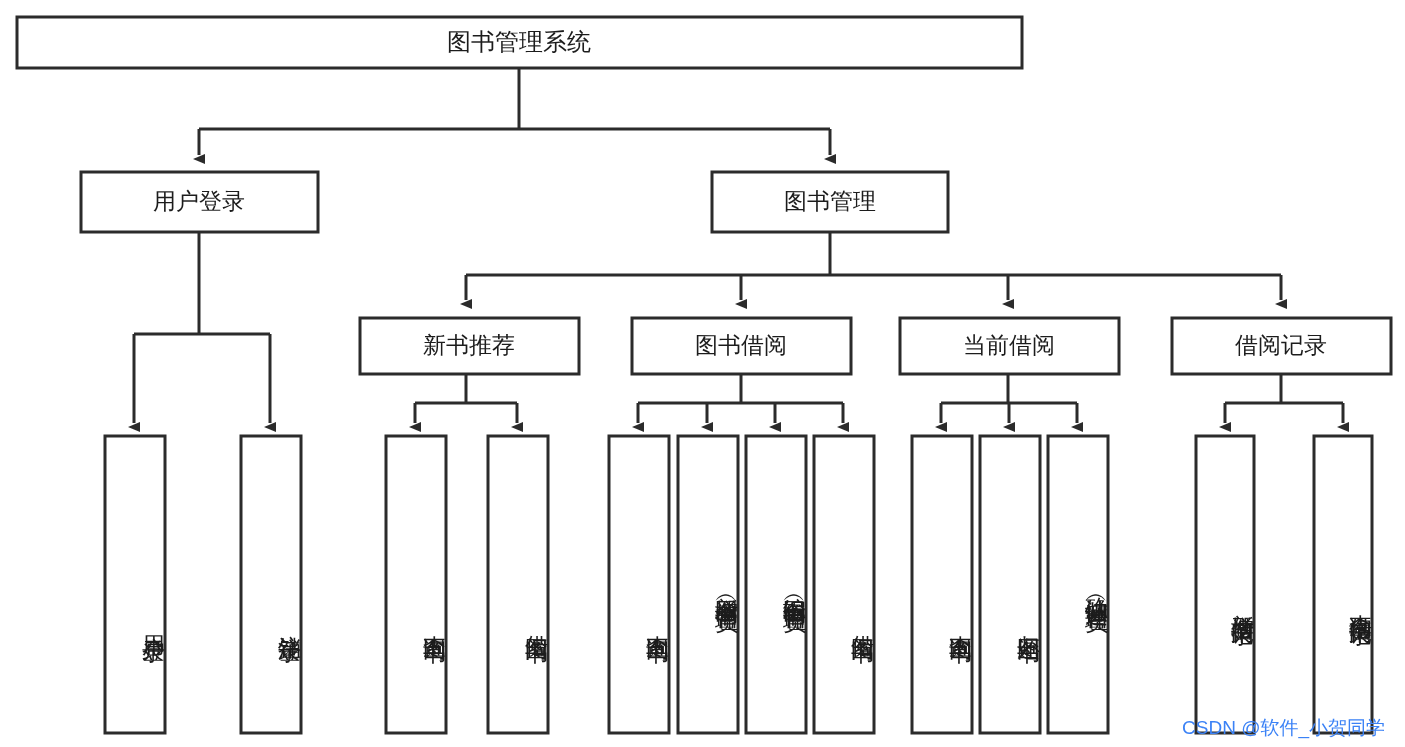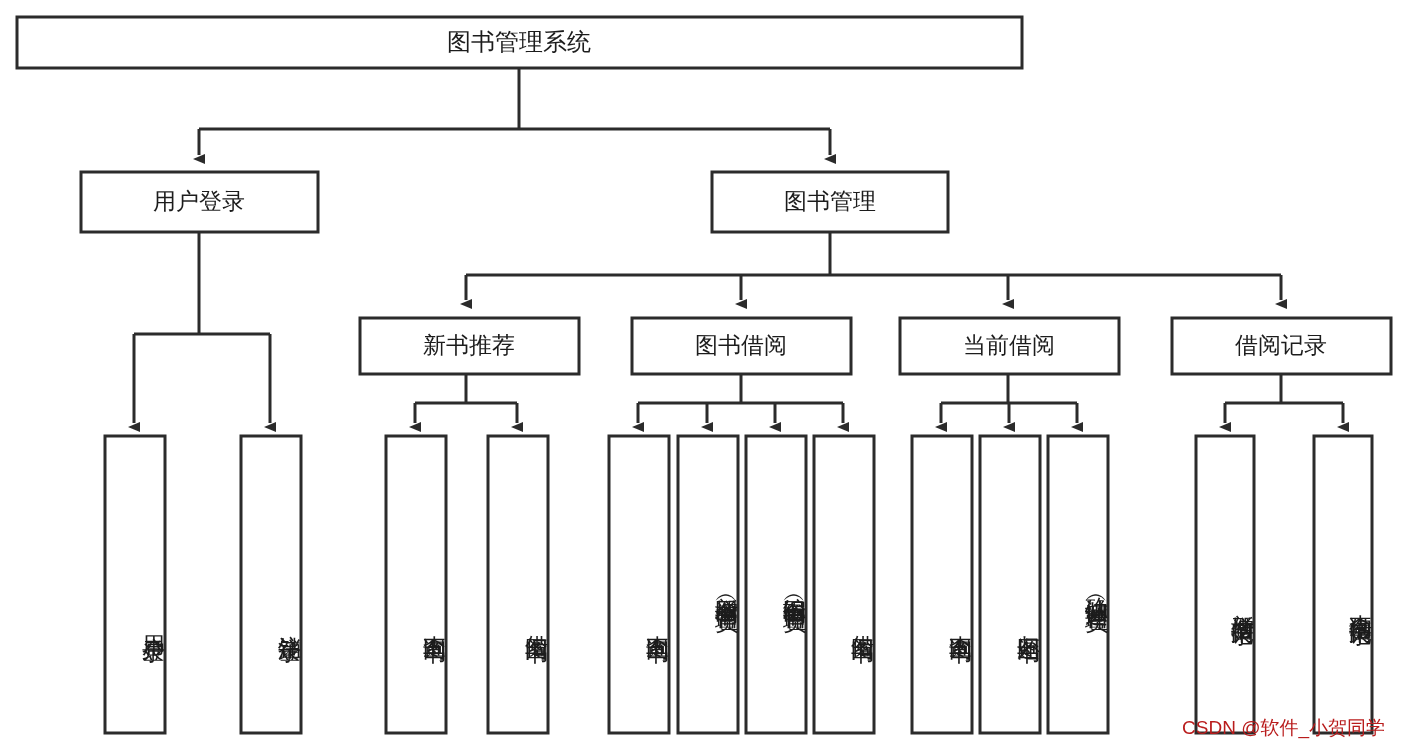--- a/index.html
+++ b/index.html
@@ -65,21 +65,21 @@
     justify-content: center;
     white-space: nowrap;
     pointer-events: none;
   }
   .watermark {
     position: absolute;
     right: 8px;
     bottom: 6px;
     font-family: "Liberation Sans", "DejaVu Sans", sans-serif;
     font-size: 19px;
-    color: #b91c1c;
+    color: #3b82f6;
     white-space: nowrap;
   }
 </style>
 </head>
 <body>
 
 <div id="diagram-root">
 
   <svg class="diagram-canvas" viewBox="0 0 1405 747">
     <defs>

